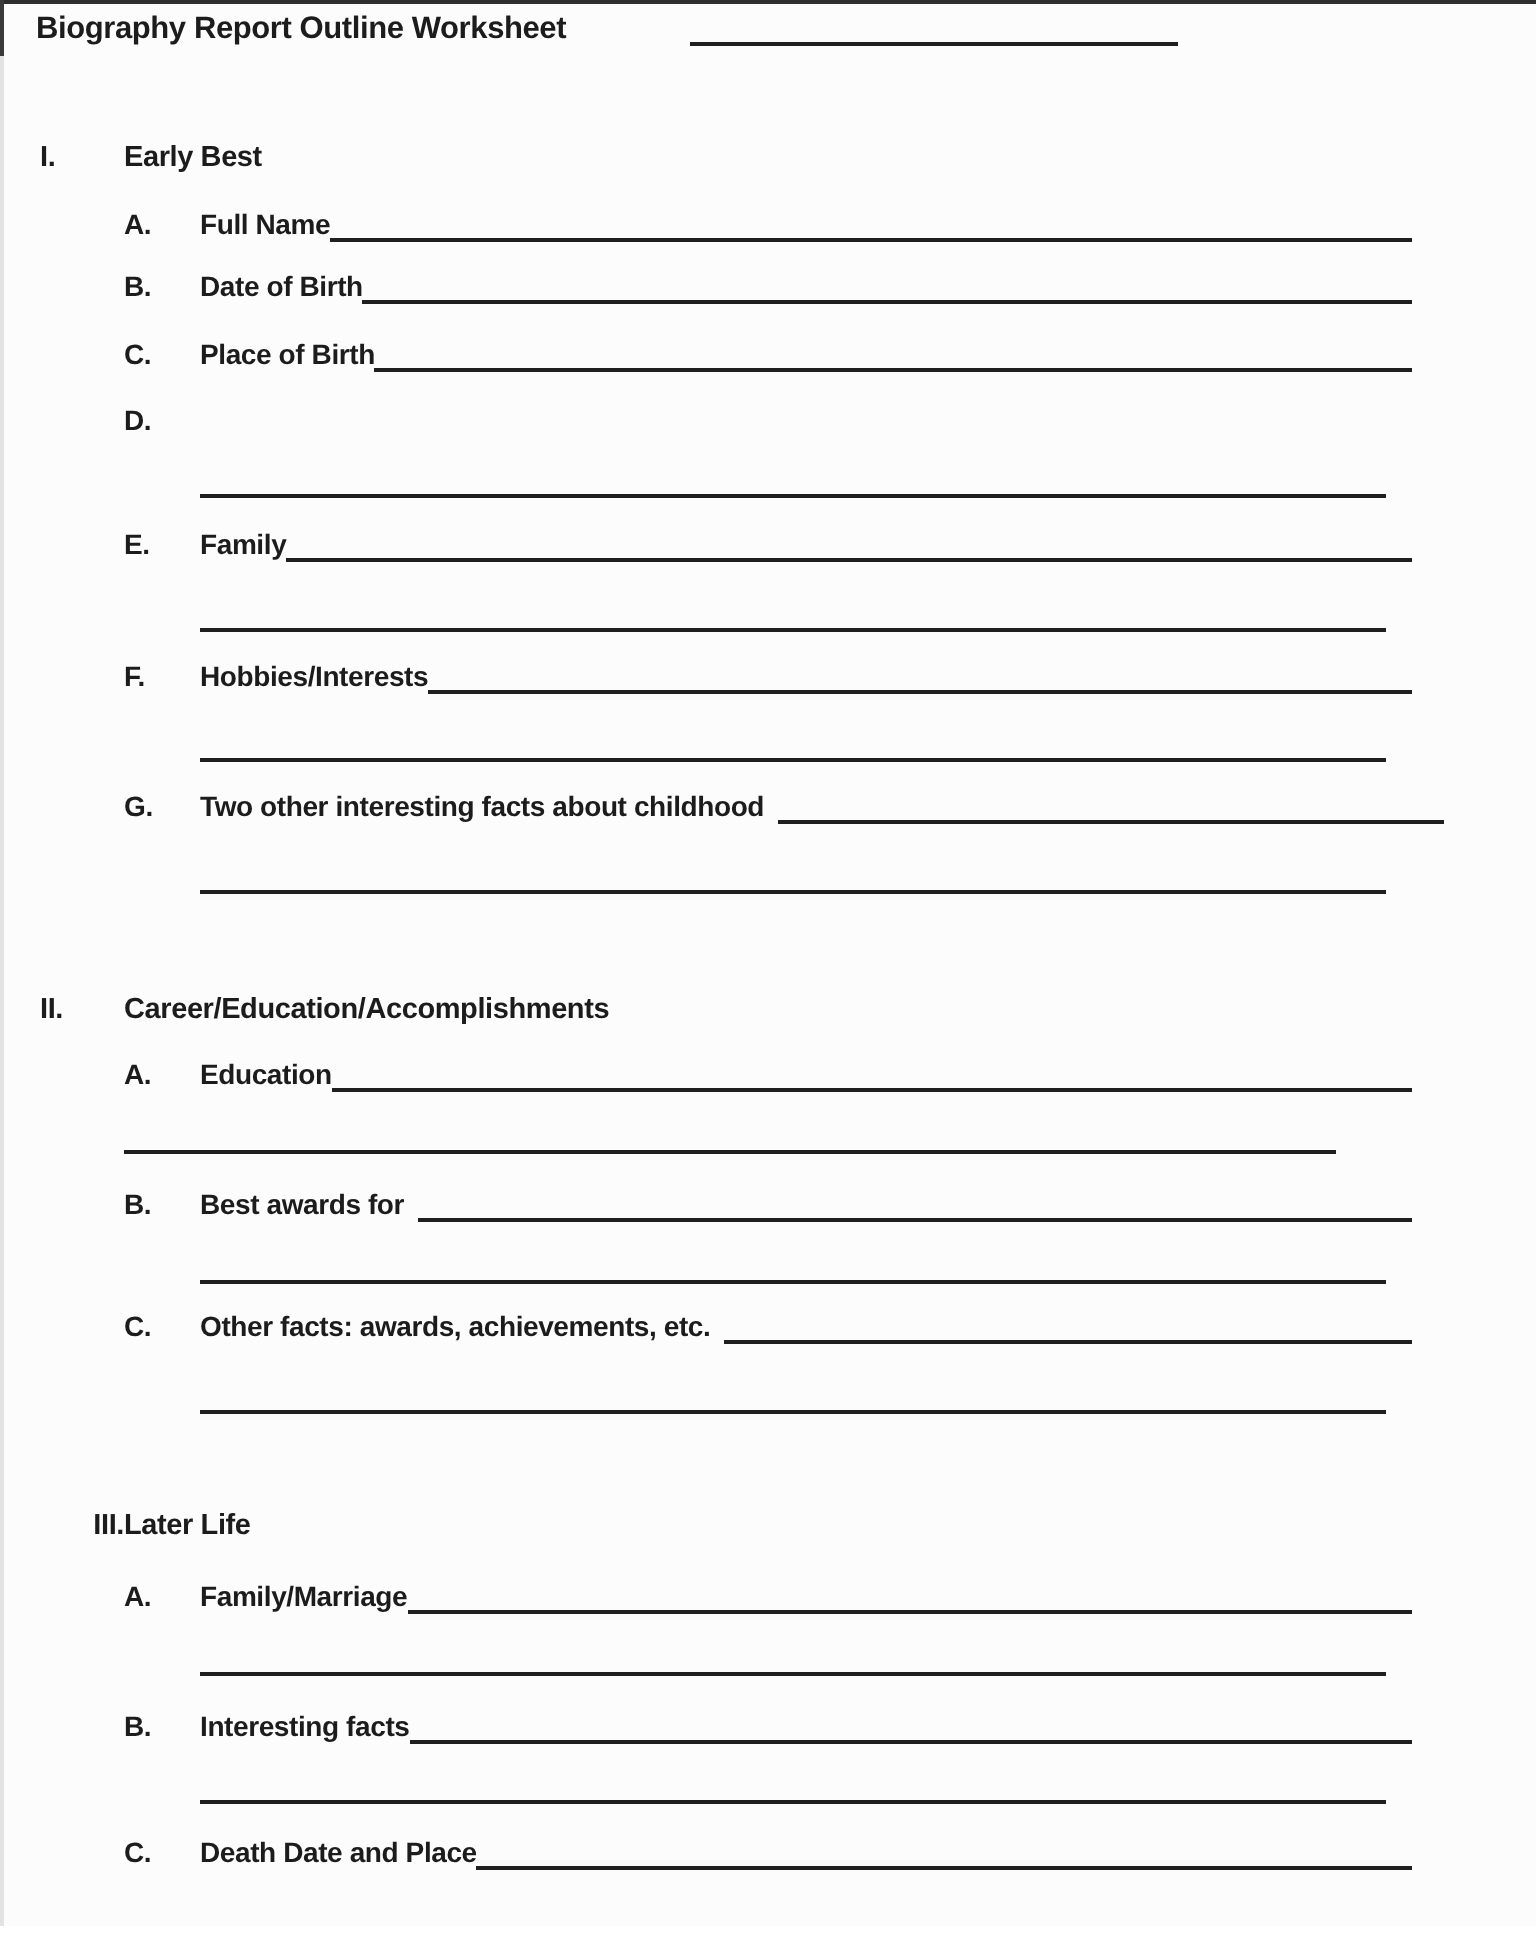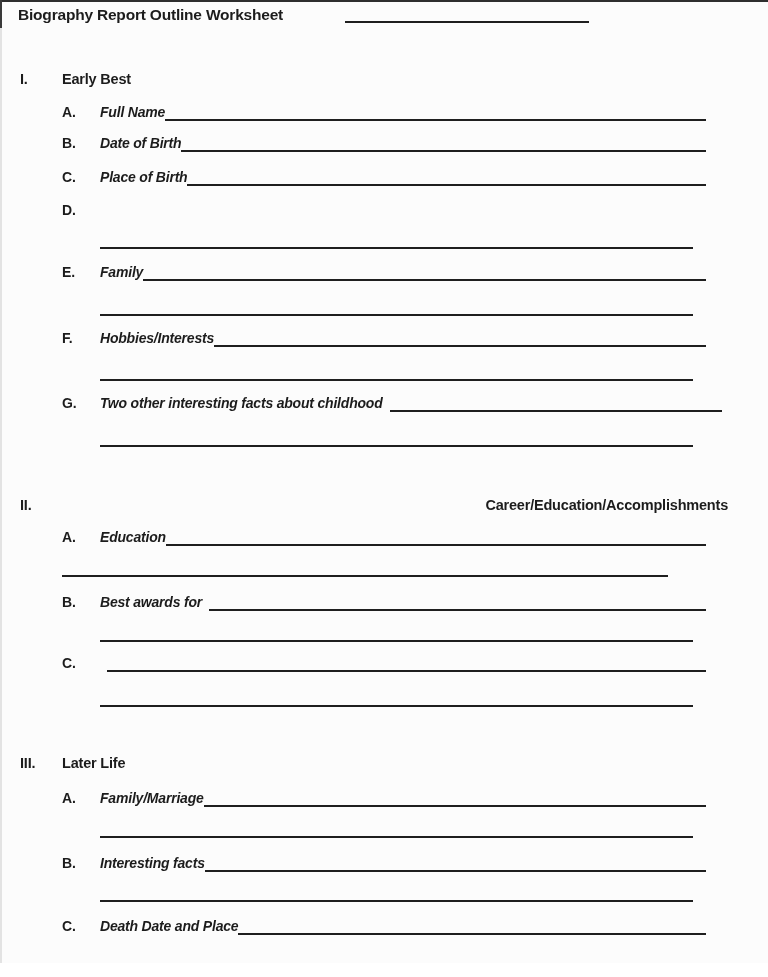--- a/index.html
+++ b/index.html
@@ -20,21 +20,21 @@
     font-size:14.5px; line-height:17px;
   }
   .sec .numeral { flex:0 0 42px; width:42px; }
   .row {
     position:absolute; left:62px; right:62px;
     display:flex; align-items:flex-start;
     font-size:14px; line-height:16px;
   }
   .row.wide { right:46px; }
   .letter { flex:0 0 38px; width:38px; }
-  .label { white-space:nowrap;font-style:italic; }
+  .label { white-space:nowrap; }
   .fline {
     flex:1 1 auto; min-width:18px;
     border-bottom:2px solid var(--line); height:15px;
   }
   .fline.gap { margin-left:7px; }
   .hline {
     position:absolute; height:0;
     border-top:2px solid var(--line);
   }
   .edge-top { position:absolute; left:0; top:0; width:768px; height:2px; background:#2e2e2e; }
@@ -95,46 +95,47 @@
   </div>
   <div class="hline" style="top:379px; left:100px; width:593px;"></div>
 
   <div class="row wide" style="top:395px;">
     <span class="letter">G.</span>
     <span class="label">Two other interesting facts about childhood</span>
     <span class="fline gap"></span>
   </div>
   <div class="hline" style="top:445px; left:100px; width:593px;"></div>
 
-  <div class="sec" style="top:497px;justify-content:space-between;">
+  <div class="sec" style="top:497px;">
     <span class="numeral">II.</span>
     <span class="heading">Career/Education/Accomplishments</span>
   </div>
 
   <div class="row" style="top:529px;">
     <span class="letter">A.</span>
     <span class="label">Education</span>
     <span class="fline"></span>
   </div>
   <div class="hline" style="top:575px; left:62px; width:606px;"></div>
 
   <div class="row" style="top:594px;">
     <span class="letter">B.</span>
     <span class="label">Best awards for</span>
     <span class="fline gap"></span>
   </div>
   <div class="hline" style="top:640px; left:100px; width:593px;"></div>
 
   <div class="row" style="top:655px;">
     <span class="letter">C.</span>
+    <span class="label">Other facts: awards, achievements, etc.</span>
     <span class="fline gap"></span>
   </div>
   <div class="hline" style="top:705px; left:100px; width:593px;"></div>
 
-  <div class="sec" style="top:755px;">
+  <div class="sec" style="top:755px;text-align:right;">
     <span class="numeral">III.</span>
     <span class="heading">Later Life</span>
   </div>
 
   <div class="row" style="top:790px;">
     <span class="letter">A.</span>
     <span class="label">Family/Marriage</span>
     <span class="fline"></span>
   </div>
   <div class="hline" style="top:836px; left:100px; width:593px;"></div>

